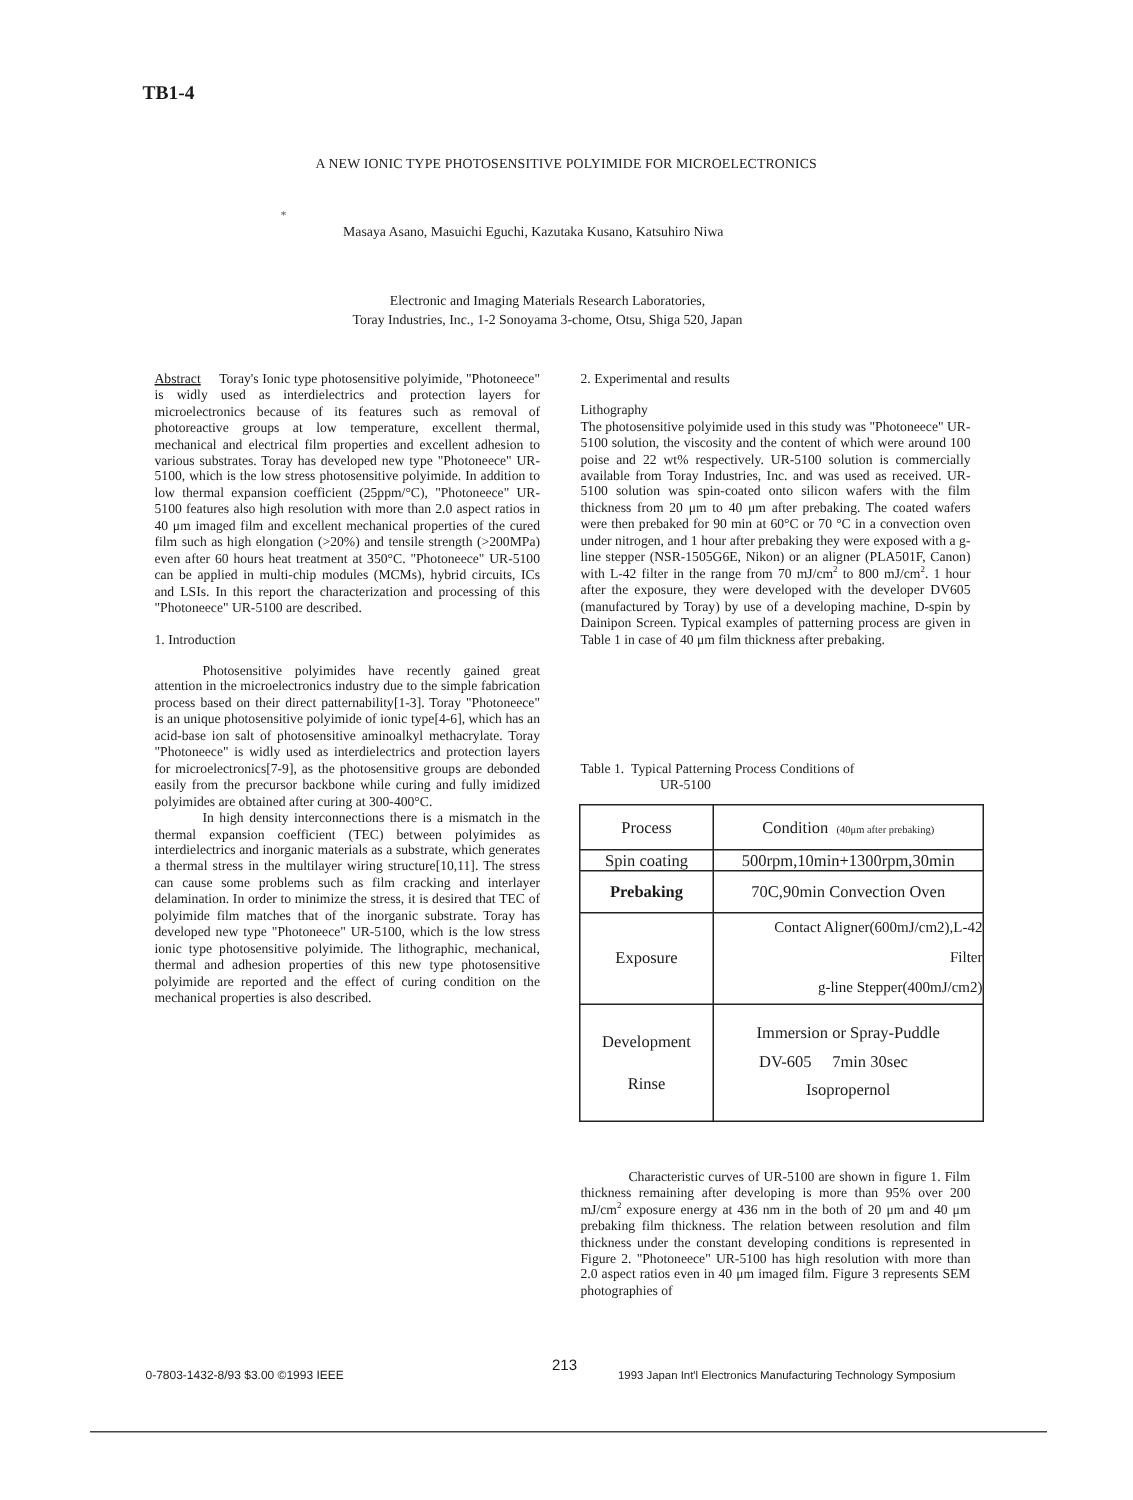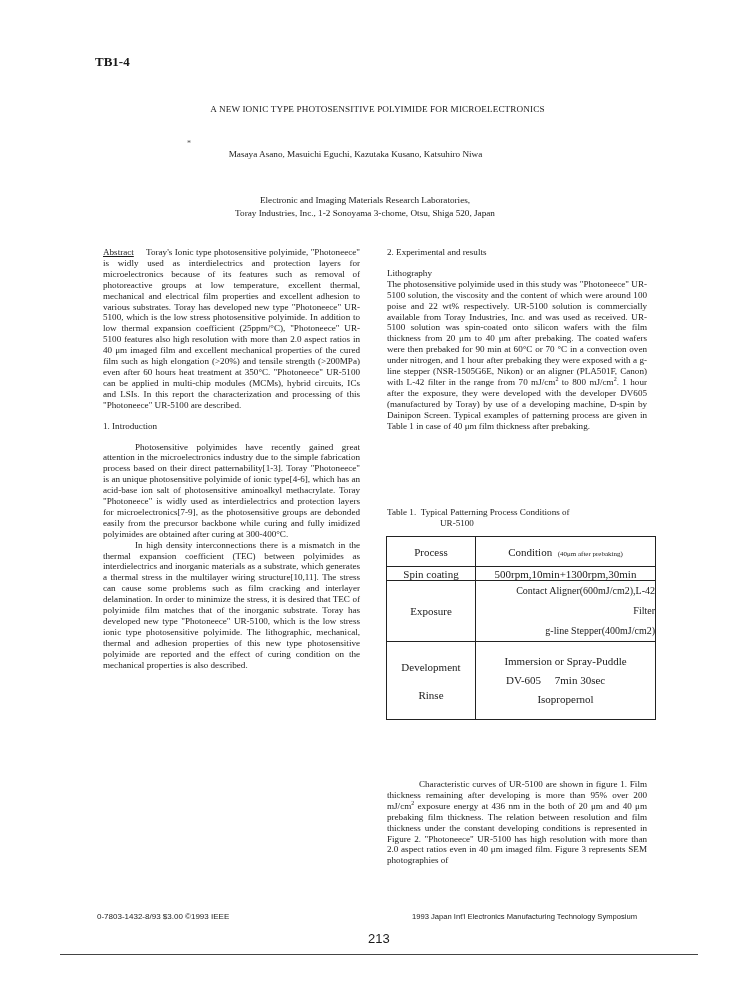--- a/index.html
+++ b/index.html
@@ -21,21 +21,21 @@
   .u { text-decoration:underline; }
   .gap { height:10px; }
   #table-caption { left:387px; top:507px; width:260px; font-size:9.1px; line-height:10.9px; }
   #table-caption .cont { padding-left:53px; }
   table#process-table { position:absolute; left:386px; top:536px; width:270px; border-collapse:collapse; font-size:11px; }
   #process-table td { border:1.5px solid #222; text-align:center; vertical-align:middle; padding:0; }
   #process-table td.c1 { width:88px; }
   .small { font-size:7px; }
   #char-para { left:387px; top:779px; width:260px; }
   #footer-left { left:97px; top:912px; font-size:8px; }
-  #footer-page { left:368px; top:931px; font-size:13px; }
+  #footer-page { left:368px; top:905px; font-size:10px; }
   #footer-right { left:412px; top:912px; font-size:7.6px; }
   #bottom-rule { left:60px; top:954px; width:638px; height:1px; background:#444; }
   sup { font-size:6px; vertical-align:4px; line-height:0; }
 </style>
 </head>
 <body>
 
 <div id="session-code" class="abs serif">TB1-4</div>
 <div id="title" class="abs mono">A NEW IONIC TYPE PHOTOSENSITIVE POLYIMIDE FOR MICROELECTRONICS</div>
 <div id="mark" class="abs mono">*</div>
@@ -69,20 +69,24 @@
 <table id="process-table" class="serif">
   <tbody>
       <tr style="height:30px">
     <td class="c1">Process</td>
     <td><span>Condition</span>&nbsp;&nbsp;<span class="small">(40μm after prebaking)</span></td>
   </tr>
   <tr style="height:14px">
     <td class="c1">Spin coating</td>
     <td>500rpm,10min+1300rpm,30min</td>
   </tr>
+  <tr style="height:28px">
+    <td class="c1" style="font-weight:bold">Prebaking</td>
+    <td>70C,90min   Convection  Oven</td>
+  </tr>
   <tr style="height:58px">
     <td class="c1">Exposure</td>
     <td style="text-align:right;padding-left:20px;line-height:20px">
       <div style="font-size:10px">Contact Aligner(600mJ/cm2),L-42 Filter</div>
       <div style="font-size:10px">g-line Stepper(400mJ/cm2)</div>
     </td>
   </tr>
   <tr style="height:78px">
     <td class="c1" style="line-height:28px">
       <div>Development</div>

